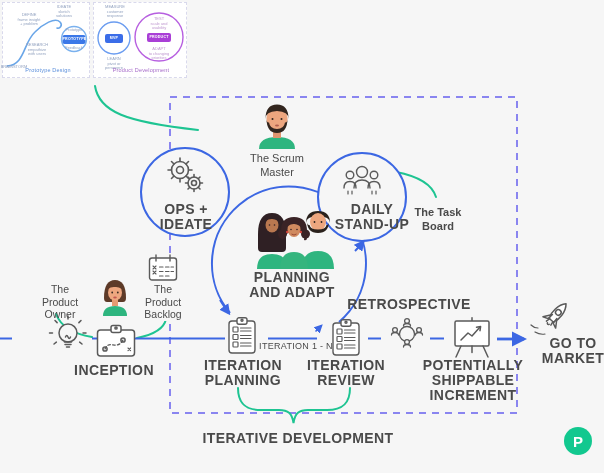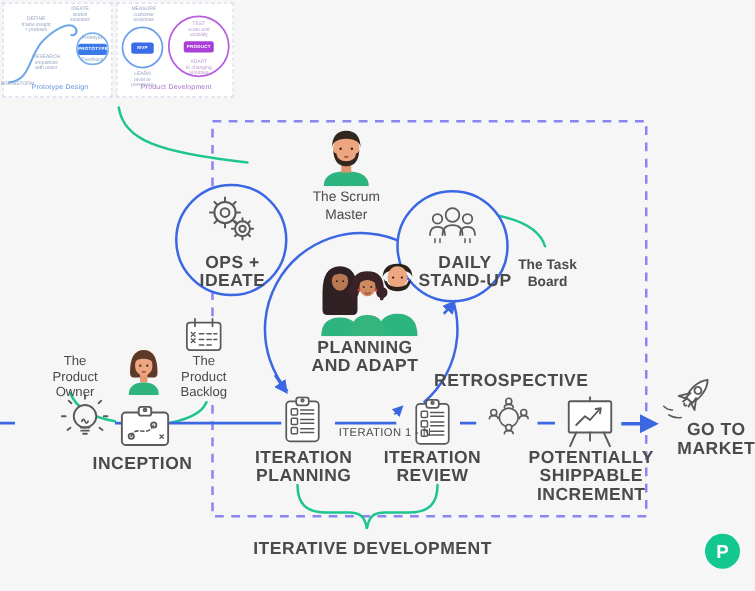--- a/index.html
+++ b/index.html
@@ -309,21 +309,21 @@
   <div class="lbl caps" style="left:243px;top:358px;">
     <span>ITERATION</span>
     <span>PLANNING</span>
   </div>
 
   <div class="lbl caps" style="left:346px;top:358px;">
     <span>ITERATION</span>
     <span>REVIEW</span>
   </div>
 
-  <div class="lbl itrange" style="left:292px;top:341px;padding-left:32px;">ITERATION 1 - N</div>
+  <div class="lbl itrange" style="left:280px;top:341px;padding-left:32px;">ITERATION 1 - N</div>
 
   <div class="lbl caps" style="left:473px;top:358px;">
     <span>POTENTIALLY</span>
     <span>SHIPPABLE</span>
     <span>INCREMENT</span>
   </div>
 
   <div class="lbl caps" style="left:553px;top:336px;margin-left:20px;">
     <span>GO TO</span>
     <span>MARKET</span>

